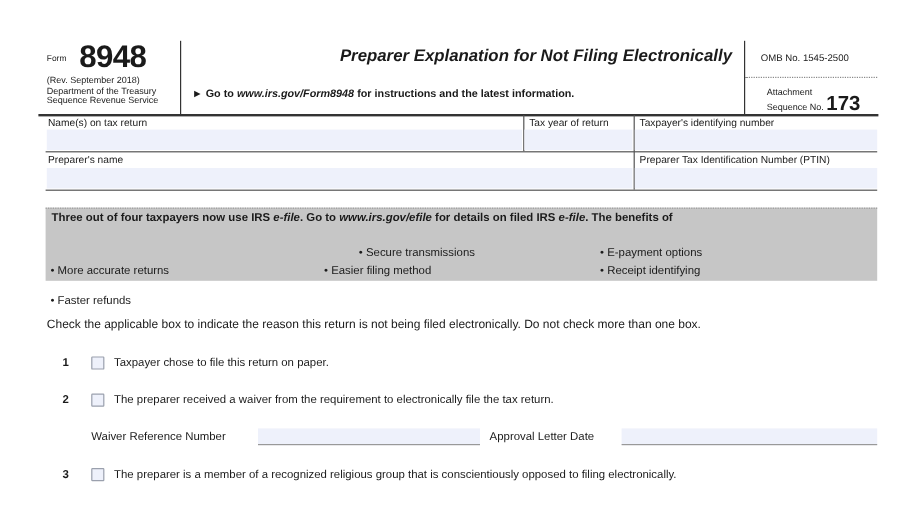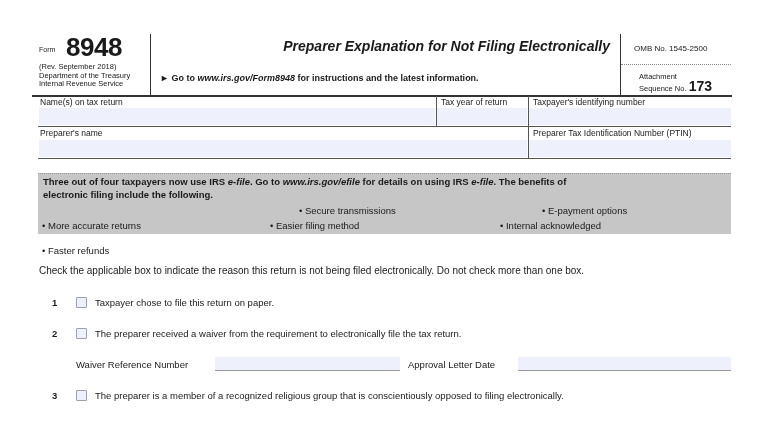--- a/index.html
+++ b/index.html
@@ -15,21 +15,21 @@
     .dept { left: 39px; top: 72px; font-size: 7.5px; line-height: 8.5px; }
     .irs { left: 39px; top: 80px; font-size: 7.5px; line-height: 8.5px; }
     .vline-left { left: 150px; top: 34px; width: 1px; height: 62px; background: #333; }
     .title { left: 160px; top: 38px; width: 450px; text-align: right; font-size: 14px; font-weight: bold; font-style: italic; }
     .subtitle { left: 160px; top: 73px; width: 450px; text-align: left; font-size: 9px; font-weight: bold; }
     .subtitle i { font-style: italic; }
     .vline-right { left: 620px; top: 34px; width: 1px; height: 62px; background: #333; }
     .omb { left: 634px; top: 44px; font-size: 8px; }
     .omb-divider { left: 621px; top: 64px; width: 110px; height: 0; border-top: 1px dotted #888; }
     .attach { left: 639px; top: 72px; font-size: 7.5px; line-height: 9.5px; }
-    .seq-num { font-size: 14px; font-weight: bold; }
+    .seq-num { font-size: 17px; font-weight: bold; }
     .header-rule { left: 32px; top: 95px; width: 700px; height: 1.5px; background: #333; }
 
     
     .field-label { font-size: 8.5px; color: #1a1a1a; }
     .field-input {
       background: #eef1fb; border: none; outline: none; font-family: "Liberation Sans", sans-serif;
       font-size: 9px; padding: 0 3px;
     }
     .row-rule { height: 1px; background: #555; }
     .vsep { width: 1px; background: #555; }
@@ -56,21 +56,21 @@
       font-family: "Liberation Sans", sans-serif; font-size: 9px; padding: 0 3px;
     }
   </style>
 </head>
 <body>
 
 <span class="abs form-label">Form</span>
 <span class="abs form-number">8948</span>
 <span class="abs rev">(Rev. September 2018)</span>
 <span class="abs dept">Department of the Treasury</span>
-<span class="abs irs">Internal Revenue Service</span>
+<span class="abs irs">Sequence Revenue Service</span>
 <div class="abs vline-left"></div>
 
 <div class="abs title">Preparer Explanation for Not Filing Electronically</div>
 <div class="abs subtitle">
   <span>► Go to </span><i>www.irs.gov/Form8948</i><span> for instructions and the latest information.</span>
 </div>
 
 <div class="abs vline-right"></div>
 <span class="abs omb">OMB No. 1545-2500</span>
 <div class="abs omb-divider"></div>
@@ -91,29 +91,28 @@
 <div class="abs row-rule" style="left:38px;top:126px;width:693px;"></div>
 
 <span class="abs field-label" style="left:40px;top:128px;">Preparer's name</span>
 <input class="abs field-input" style="left: 39px; top: 140px; width: 488px; height: 17px;" value="">
 <span class="abs field-label" style="left:533px;top:128px;">Preparer Tax Identification Number (PTIN)</span>
 <input class="abs field-input" style="left: 529px; top: 140px; width: 202px; height: 17px;" value="">
 <div class="abs row-rule" style="left:38px;top:158px;width:693px;"></div>
 
 <div class="abs banner"></div>
 <div class="abs banner-text">
-  <span>Three out of four taxpayers now use IRS </span><i>e-file</i><span>. Go to </span><i>www.irs.gov/efile</i><span> for details on using IRS </span><i>e-file</i><span>. The benefits of</span><br>
-  <span>electronic filing include the following.</span>
+  <span>Three out of four taxpayers now use IRS </span><i>e-file</i><span>. Go to </span><i>www.irs.gov/efile</i><span> for details on filed IRS </span><i>e-file</i><span>. The benefits of</span><br>
 </div>
 <span class="abs bullet" style="left:42px;top:205px;margin-top:40px;">• Faster refunds</span>
 <span class="abs bullet" style="left:270px;top:205px;margin-left:29px;">• Secure transmissions</span>
-<span class="abs bullet" style="left:500px;top:205px;margin-left:42px;">• E-payment options</span>
+<span class="abs bullet" style="left:500px;top:205px;">• E-payment options</span>
 <span class="abs bullet" style="left:42px;top:220px;">• More accurate returns</span>
 <span class="abs bullet" style="left:270px;top:220px;">• Easier filing method</span>
-<span class="abs bullet" style="left:500px;top:220px;">• Internal acknowledged</span>
+<span class="abs bullet" style="left:500px;top:220px;">• Receipt identifying</span>
 
 <div class="abs instruction">Check the applicable box to indicate the reason this return is not being filed electronically. Do not check more than one box.</div>
 
 <span class="abs line-num" style="left:52px;top:297px;">1</span>
 <input type="checkbox" class="abs checkbox" style="left: 76px; top: 297px;">
 <span class="abs line-text" style="left:95px;top:297px;">Taxpayer chose to file this return on paper.</span>
 
 <span class="abs line-num" style="left:52px;top:328px;">2</span>
 <input type="checkbox" class="abs checkbox" style="left: 76px; top: 328px;">
 <span class="abs line-text" style="left:95px;top:328px;">The preparer received a waiver from the requirement to electronically file the tax return.</span>

